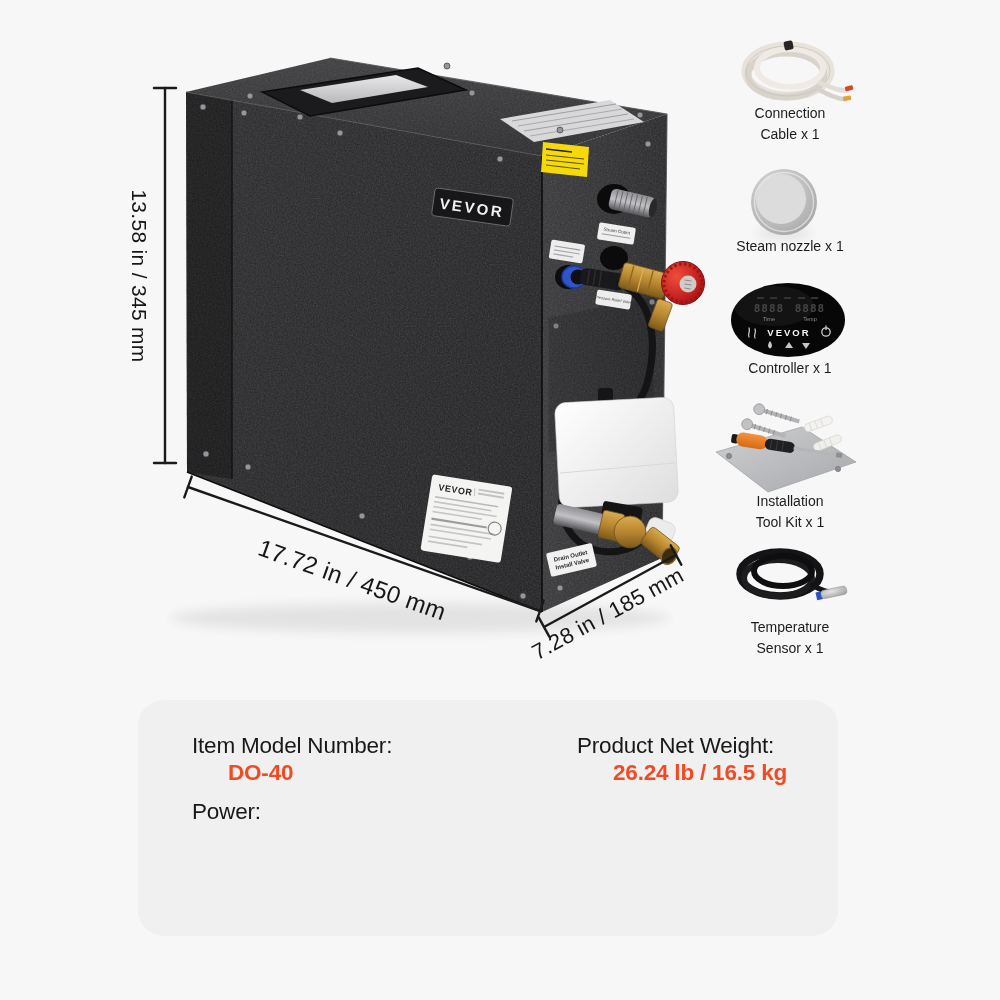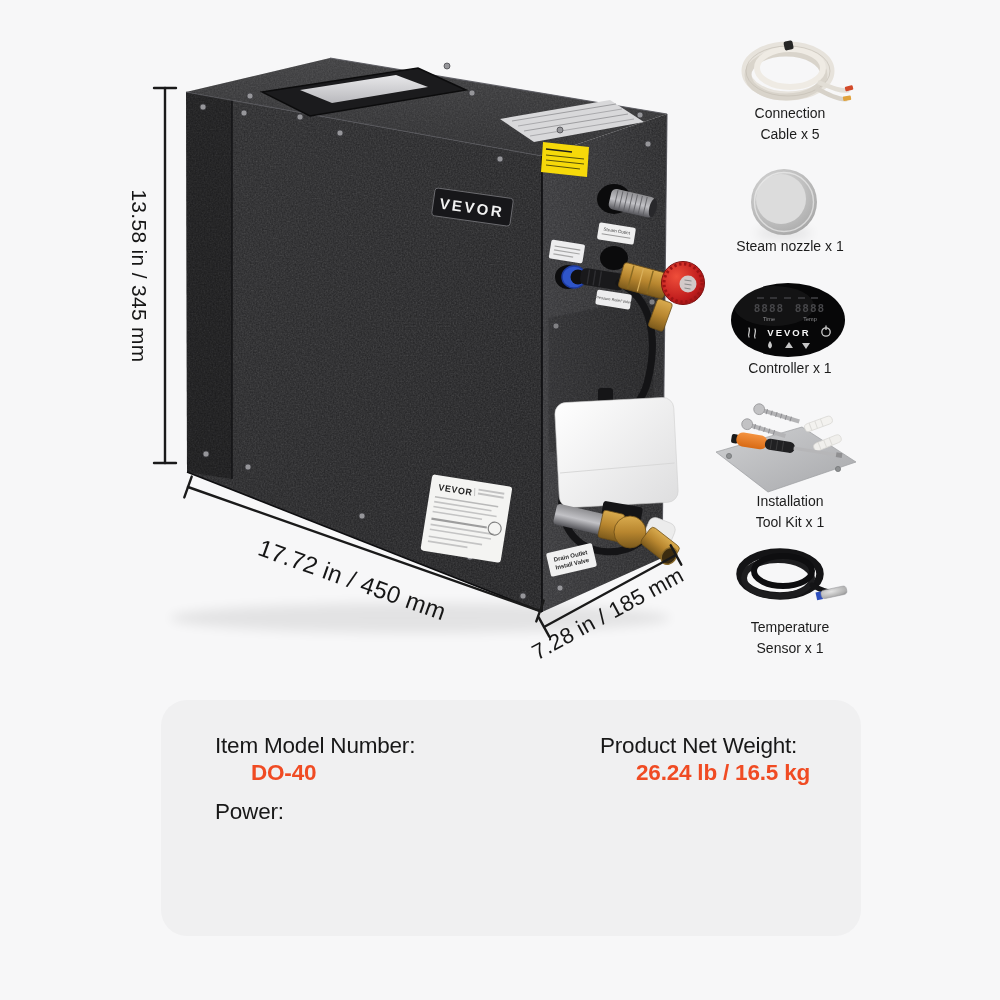--- a/index.html
+++ b/index.html
@@ -25,21 +25,21 @@
     position:absolute;width:190px;text-align:center;font-size:14px;
     line-height:21px;color:#1c1c1c;
   }
   .acc-1{left:695px;top:103px;}
   .acc-2{left:695px;top:236px;}
   .acc-3{left:695px;top:358px;}
   .acc-4{left:695px;top:491px;}
   .acc-5{left:695px;top:617px;}
 
   .spec-panel{
-    position:absolute;left:161px;top:700px;width:700px;height:236px;
+    position:absolute;left:138px;top:700px;width:700px;height:236px;
     background:#f0f0f1;border-radius:26px;box-sizing:border-box;
     padding:32px 0 0 54px;
     display:grid;grid-template-columns:385px auto;column-gap:0;
   }
   .spec-item{margin-bottom:12px;}
   .spec-label{font-size:22.5px;color:#181818;line-height:27px;letter-spacing:-.2px;}
   .spec-value{font-size:22.5px;font-weight:bold;color:#f04b23;line-height:27px;letter-spacing:-.2px;margin-left:36px;}
 </style>
 </head>
 <body>
@@ -427,21 +427,21 @@
       </g>
     </g>
   </svg>
 
   <div class="dim-label dim-h">13.58 in / 345 mm</div>
   <div class="dim-label dim-w">17.72 in / 450 mm</div>
   <div class="dim-label dim-d">7.28 in / 185 mm</div>
 
   <div class="acc-label acc-1">
     <div>Connection</div>
-    <div>Cable x 5</div>
+    <div>Cable x 1</div>
   </div>
   <div class="acc-label acc-2">
     <div>Steam nozzle x 1</div>
   </div>
   <div class="acc-label acc-3">
     <div>Controller x 1</div>
   </div>
   <div class="acc-label acc-4">
     <div>Installation</div>
     <div>Tool Kit x 1</div>

